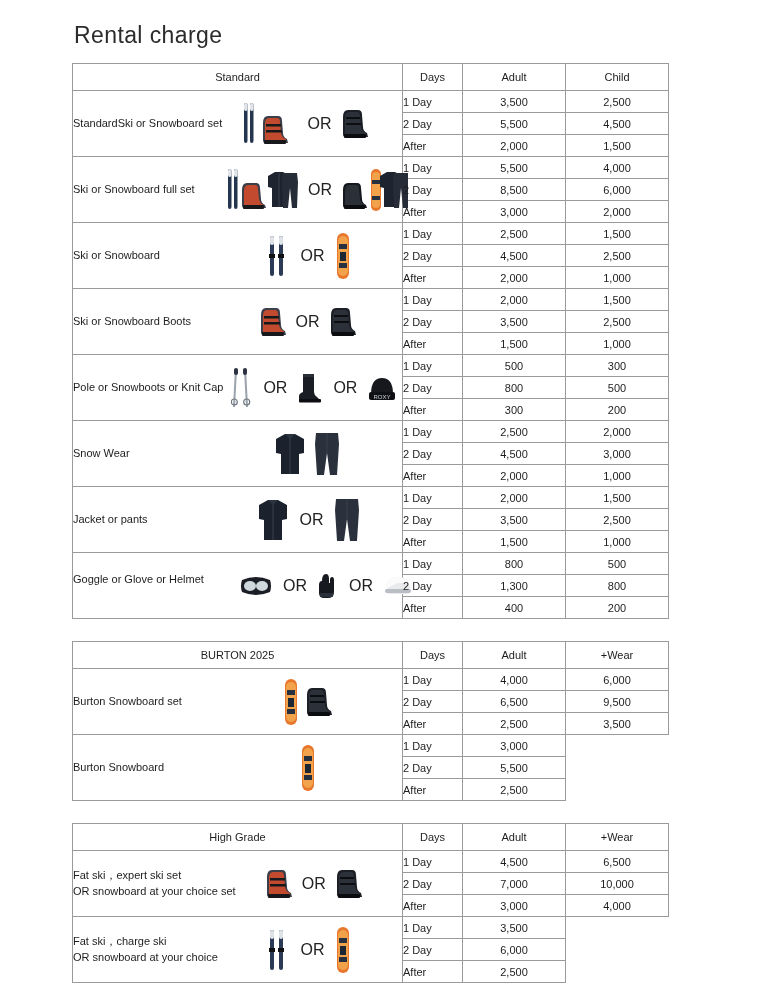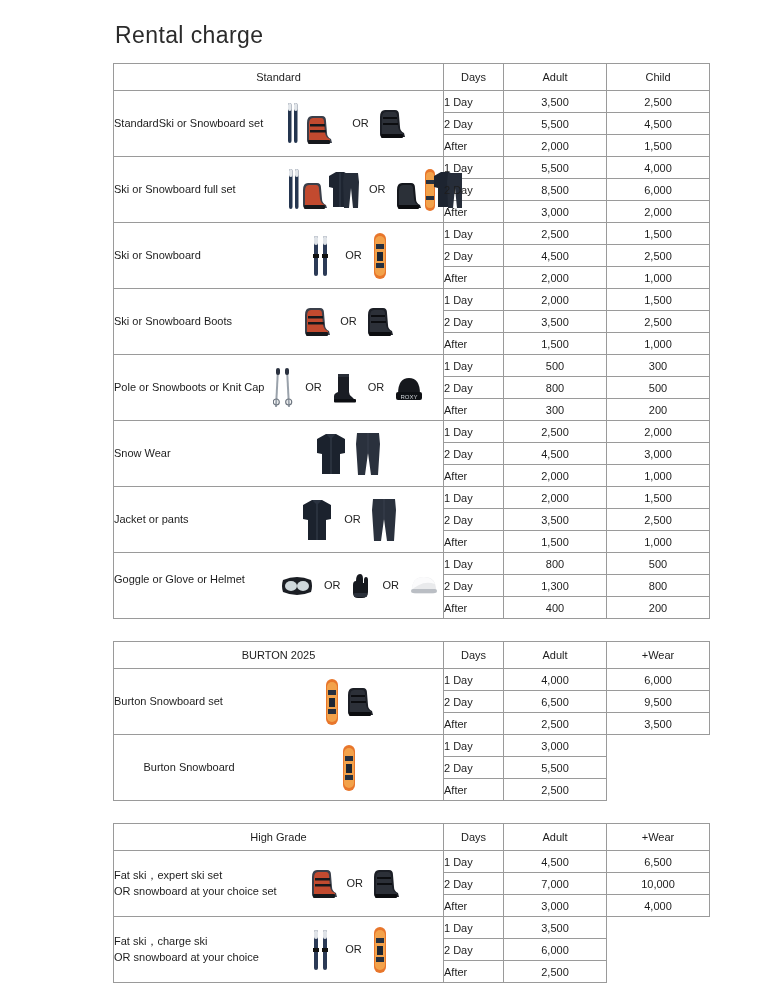--- a/index.html
+++ b/index.html
@@ -8,21 +8,20 @@
     width: 768px; height: 990px;
     background: #ffffff;
     font-family: "Liberation Sans", sans-serif;
     color: #1a1a1a;
   }
   .page {
     position: relative;
     width: 628px;
     height: 990px;
     padding: 16px 58px 0 72px;
-    margin-left: 41px;
   }
   .page-title {
     font-size: 23px;
     font-weight: 400;
     letter-spacing: 0.4px;
     color: #2b2b2b;
     margin: 6px 0 14px 2px;
   }
   table.rental {
     width: 100%;
@@ -68,21 +67,21 @@
   col.c-adult { width: 103px; }
   col.c-child { width: 103px; }
 
   .icon-row {
     display: flex;
     align-items: center;
     justify-content: center;
     gap: 7px;
     height: 100%;
   }
-  .or-text { font-size: 11px; color: #222; padding: 0 3px; }
+  .or-text { font-size: 16px; color: #222; padding: 0 3px; }
 
   
   svg.ic { display: block; }
 </style>
 </head>
 <body>
 
 <div class="page">
   <h1 class="page-title">Rental charge</h1>
   <div id="tables-root">
@@ -148,21 +147,21 @@
             <td class="price-cell">5,500</td>
             <td class="price-cell">4,500</td>
           </tr>
           <tr>
             <td class="days-cell">After</td>
             <td class="price-cell">2,000</td>
             <td class="price-cell">1,500</td>
           </tr>
           <tr>
             <td class="cat-label" rowspan="3">
-              <div style="display:flex;align-items:center;justify-content:space-between;gap:23px;">
+              <div style="display:flex;align-items:center;justify-content:space-between;gap:3px;">
                 <div style="flex:0 0 auto;min-width:150px;">
                   <div>Ski or Snowboard full set</div>
                 </div>
                 <div style="flex:1 1 auto;display:flex;justify-content:center;padding-right:18px;">
                   <div class="icon-row">
                     <span>
                       <svg class="ic" width="72" height="46" viewBox="0 0 72 46">
         <rect x="2" y="2" width="3.5" height="40" rx="2" fill="#24354f"></rect>
         <rect x="2" y="2" width="3.5" height="8" rx="2" fill="#e2e6ea"></rect>
         <rect x="8" y="2" width="3.5" height="40" rx="2" fill="#24354f"></rect>
@@ -548,21 +547,21 @@
             <td class="price-cell">6,500</td>
             <td class="price-cell">9,500</td>
           </tr>
           <tr>
             <td class="days-cell">After</td>
             <td class="price-cell">2,500</td>
             <td class="price-cell">3,500</td>
           </tr>
           <tr>
             <td class="cat-label" rowspan="3">
-              <div style="display:flex;align-items:center;justify-content:space-between;gap:8px;text-align:center;">
+              <div style="display:flex;align-items:center;justify-content:space-between;gap:8px;">
                 <div style="flex:0 0 auto;min-width:150px;">
                   <div>Burton Snowboard</div>
                 </div>
                 <div style="flex:1 1 auto;display:flex;justify-content:center;padding-right:18px;">
                   <div class="icon-row">
                     <span>
                       <svg class="ic" width="16" height="48" viewBox="0 0 16 48">
         <rect x="2" y="1" width="12" height="46" rx="6" fill="#e8762b"></rect>
         <rect x="3" y="4" width="10" height="40" rx="5" fill="#f2a24b"></rect>
         <rect x="4" y="12" width="8" height="5" fill="#26303f"></rect>

